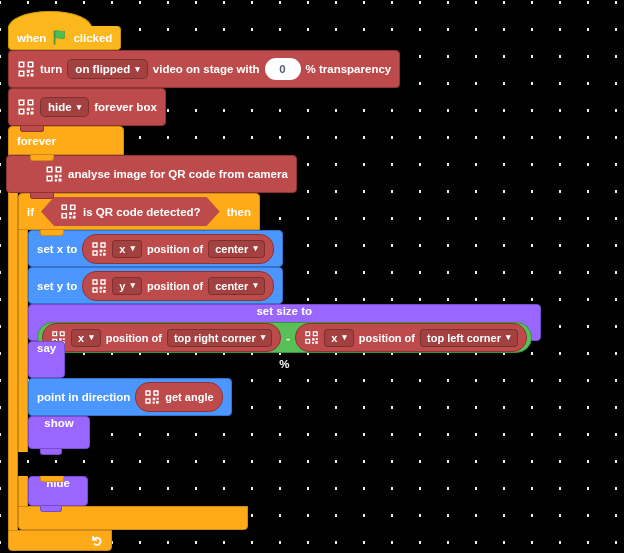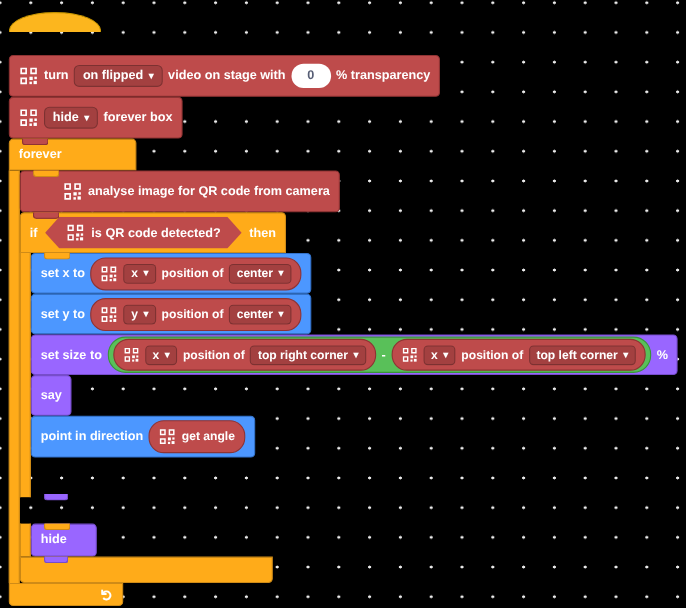--- a/index.html
+++ b/index.html
@@ -16,21 +16,21 @@
   }
   .block{display:flex;align-items:center;gap:5px;padding:0 8px;border:1px solid;border-radius:4px;z-index:2;}
   .bar{display:flex;align-items:center;padding:0 8px;border:1px solid;z-index:2;}
   .arm{z-index:1;border-left:1px solid;border-right:1px solid;}
   .w-auto{width:max-content;}
   
   .ext{background:var(--c-extension);border-color:var(--c-extension_border);}
   .ctrl{background:var(--c-control);border-color:var(--c-control_border);}
   .evt{background:var(--c-events);border-color:var(--c-events_border);}
   .mot{background:var(--c-motion);border-color:var(--c-motion_border);}
-  .lks{background:var(--c-looks);border-color:var(--c-looks_border);}
+  .lks{background:var(--c-looks);border-color:var(--c-looks_border);flex-direction:column;}
   
   .dd{display:flex;align-items:center;gap:5px;padding:3px 7px;border-radius:5px;
       background:rgba(0,0,0,.14);border:1px solid rgba(0,0,0,.24);}
   .caret{font-size:9px;line-height:1;}
   
   .oval{background:#fff;color:var(--c-input_text);height:22px;min-width:14px;border-radius:11px;
         display:flex;align-items:center;justify-content:center;padding:0 11px;font-size:11.5px;}
   
   .pill{display:flex;align-items:center;gap:5px;height:28px;padding:0 8px;border-radius:14px;
         background:var(--c-extension);border:1px solid var(--c-extension_field_border);font-size:11px;}
@@ -55,20 +55,30 @@
             border-radius:41px 41px 0 0 / 17px 17px 0 0;}
   .icon{display:inline-flex;align-items:center;justify-content:center;flex:0 0 auto;}
   .loop{font-size:14px;font-weight:700;transform:scaleX(-1) rotate(90deg);}
 </style>
 </head>
 <body>
 
 <div id="workspace">
 
   <div class="hat-bump"></div>
+  <div class="block evt w-auto" style="left:8px;top:26px;height:24px;min-width:97px;border-radius:0 4px 4px 4px;z-index:4;border-top:none;">
+    <span>when</span>
+    <span class="icon">
+      <svg width="17" height="17" viewBox="0 0 24 24">
+        <path d="M5 2 L5 22" stroke="#45993D" stroke-width="2.4" fill="none"></path>
+        <path d="M6 3 C10 .5 13 5.5 19 3 L19 13 C13 15.5 10 10.5 6 13 Z" fill="#4CBF56" stroke="#45993D" stroke-width="1"></path>
+      </svg>
+    </span>
+    <span>clicked</span>
+  </div>
 
   <div class="block ext w-auto" style="left:8px;top:50px;height:38px;">
     <span class="icon">
       <svg width="18" height="18" viewBox="0 0 24 24" fill="#fff" fill-rule="evenodd">
         <path d="M2 2h8v8H2zM4 4v4h4V4z"></path>
           <path d="M14 2h8v8h-8zM16 4v4h4V4z"></path>
         <path d="M2 14h8v8H2zM4 16v4h4v-4z"></path>
         <rect x="13" y="13" width="4" height="4"></rect>
           <rect x="19" y="13" width="3" height="3"></rect>
         <rect x="13" y="19" width="3" height="3"></rect>
@@ -104,21 +114,21 @@
     <span>forever box</span>
   </div>
   <div class="tab ext" style="left:20px;top:126px;width:24px;"></div>
 
   <div class="bar ctrl" style="left:8px;top:126px;width:116px;height:29px;border-radius:4px 4px 0 0;">
     <span>forever</span>
   </div>
   <div class="arm ctrl" style="left:8px;top:155px;width:10px;height:375px;background:var(--c-control);border-color:var(--c-control_border);"></div>
   <div class="tab ctrl" style="left:30px;top:155px;width:24px;"></div>
 
-  <div class="block ext w-auto" style="left:18px;top:155px;height:38px;padding-left:38px;">
+  <div class="block ext w-auto" style="left:6px;top:155px;height:38px;padding-left:38px;">
     <span class="icon">
       <svg width="18" height="18" viewBox="0 0 24 24" fill="#fff" fill-rule="evenodd">
         <path d="M2 2h8v8H2zM4 4v4h4V4z"></path>
           <path d="M14 2h8v8h-8zM16 4v4h4V4z"></path>
         <path d="M2 14h8v8H2zM4 16v4h4v-4z"></path>
         <rect x="13" y="13" width="4" height="4"></rect>
           <rect x="19" y="13" width="3" height="3"></rect>
         <rect x="13" y="19" width="3" height="3"></rect>
           <rect x="18" y="18" width="4" height="4"></rect>
       </svg>
@@ -267,20 +277,23 @@
             <rect x="13" y="13" width="4" height="4"></rect>
           <rect x="19" y="13" width="3" height="3"></rect>
             <rect x="13" y="19" width="3" height="3"></rect>
             <rect x="18" y="18" width="4" height="4"></rect>
         </svg>
       </span>
       <span>get angle</span>
     </span>
   </div>
 
+  <div class="block lks" style="left:28px;top:416px;height:33px;width:62px;">
+    <span>show</span>
+  </div>
   <div class="tab lks" style="left:40px;top:449px;width:22px;"></div>
 
   <div class="arm ctrl" style="left:18px;top:476px;width:10px;height:30px;background:var(--c-control);border-color:var(--c-control_border);"></div>
   <div class="tab ctrl" style="left:40px;top:476px;width:24px;"></div>
 
   <div class="block lks" style="left:28px;top:476px;height:30px;width:60px;">
     <span>hide</span>
   </div>
   <div class="tab lks" style="left:40px;top:506px;width:22px;"></div>
 

